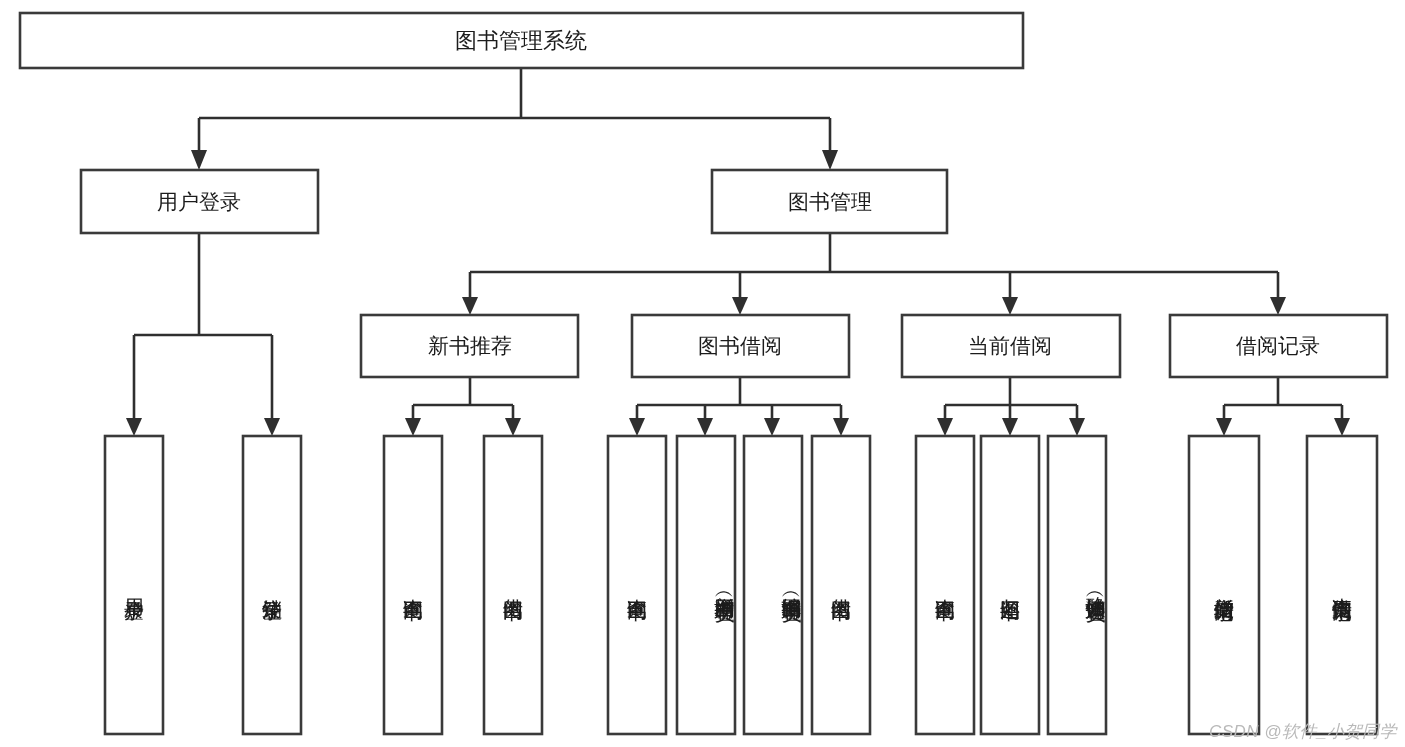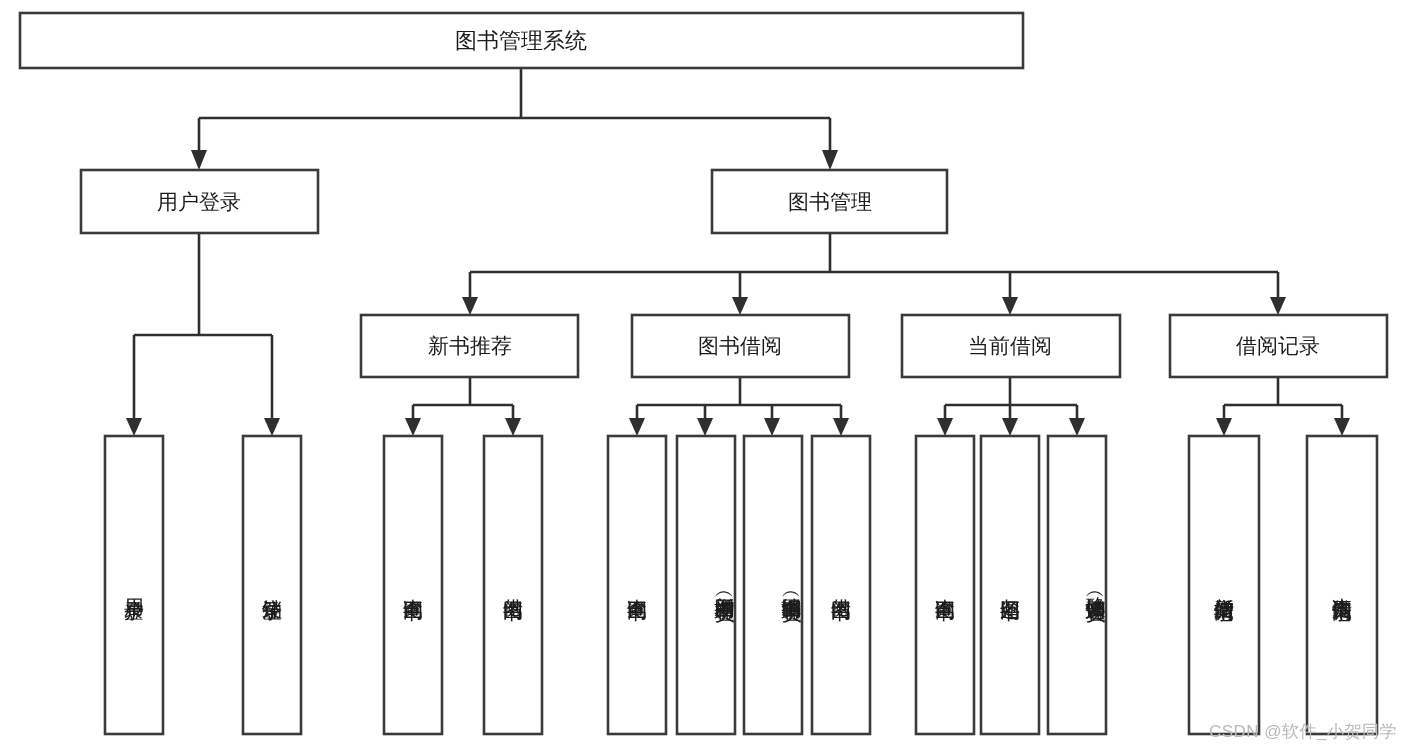--- a/index.html
+++ b/index.html
@@ -70,20 +70,21 @@
   }
   .watermark {
     position: absolute;
     right: 8px;
     bottom: 4px;
     font-family: "Liberation Sans", "DejaVu Sans", sans-serif;
     font-size: 17px;
     color: #b9b9b9;
     letter-spacing: 0.5px;
     white-space: nowrap;
+    font-style: italic;
   }
 </style>
 </head>
 <body>
 
 <div id="diagram-root">
 
   <svg class="flow" viewBox="0 0 1405 747">
 
     <g>

